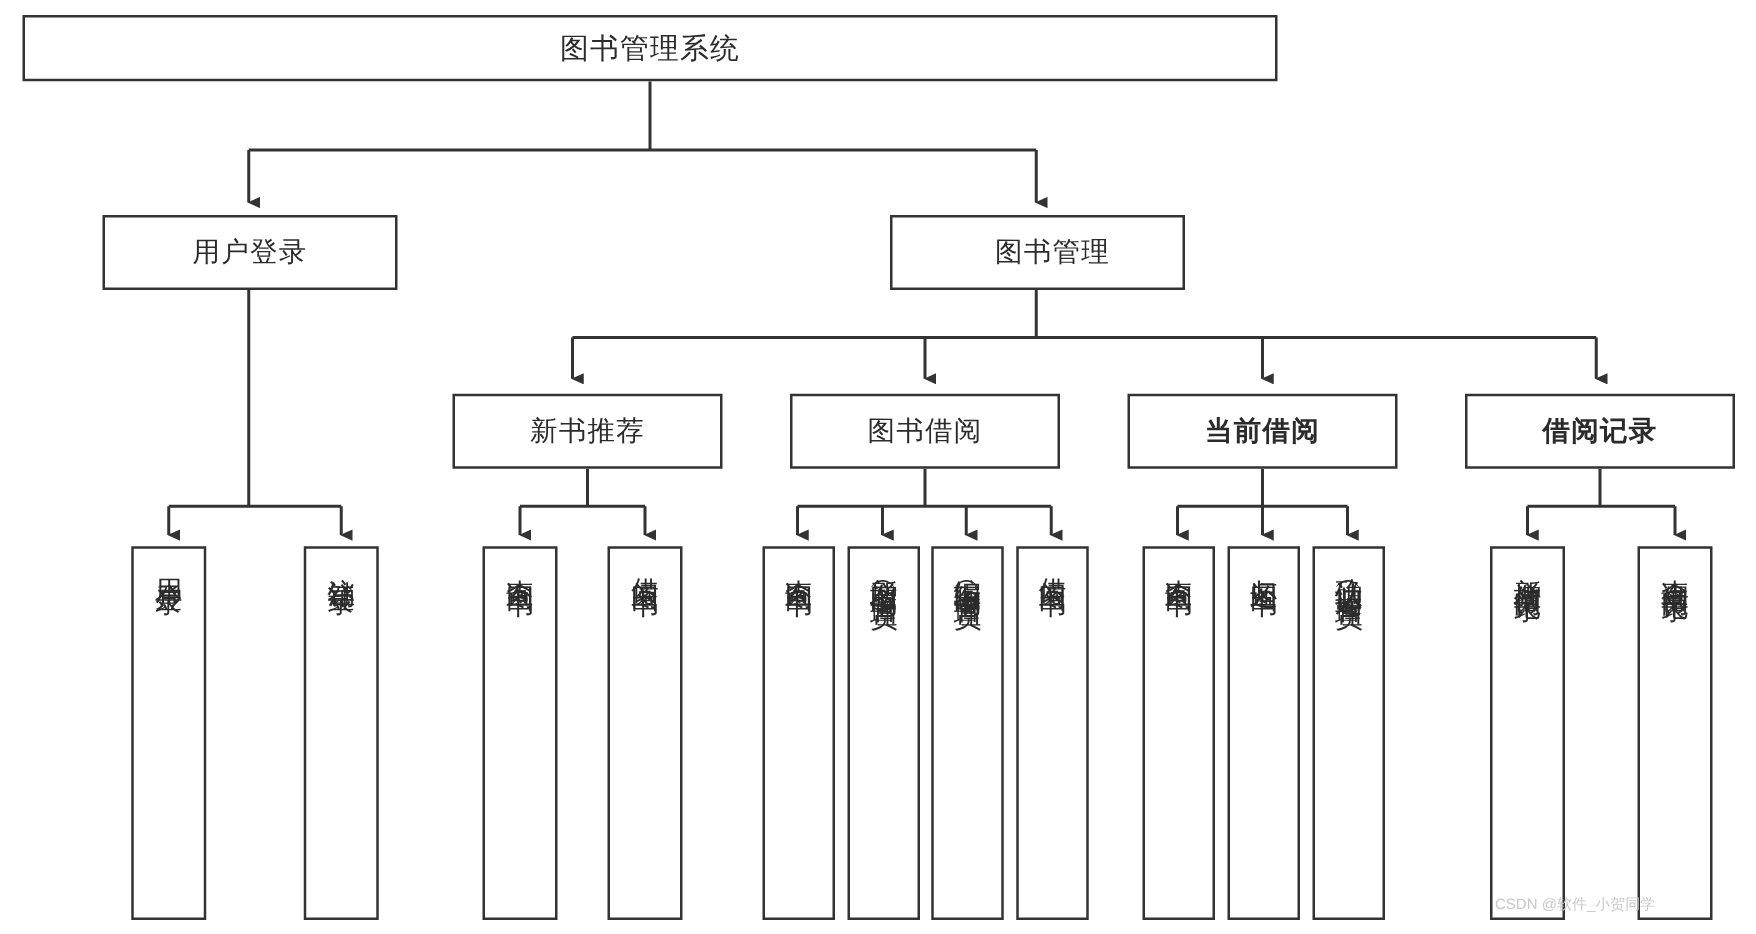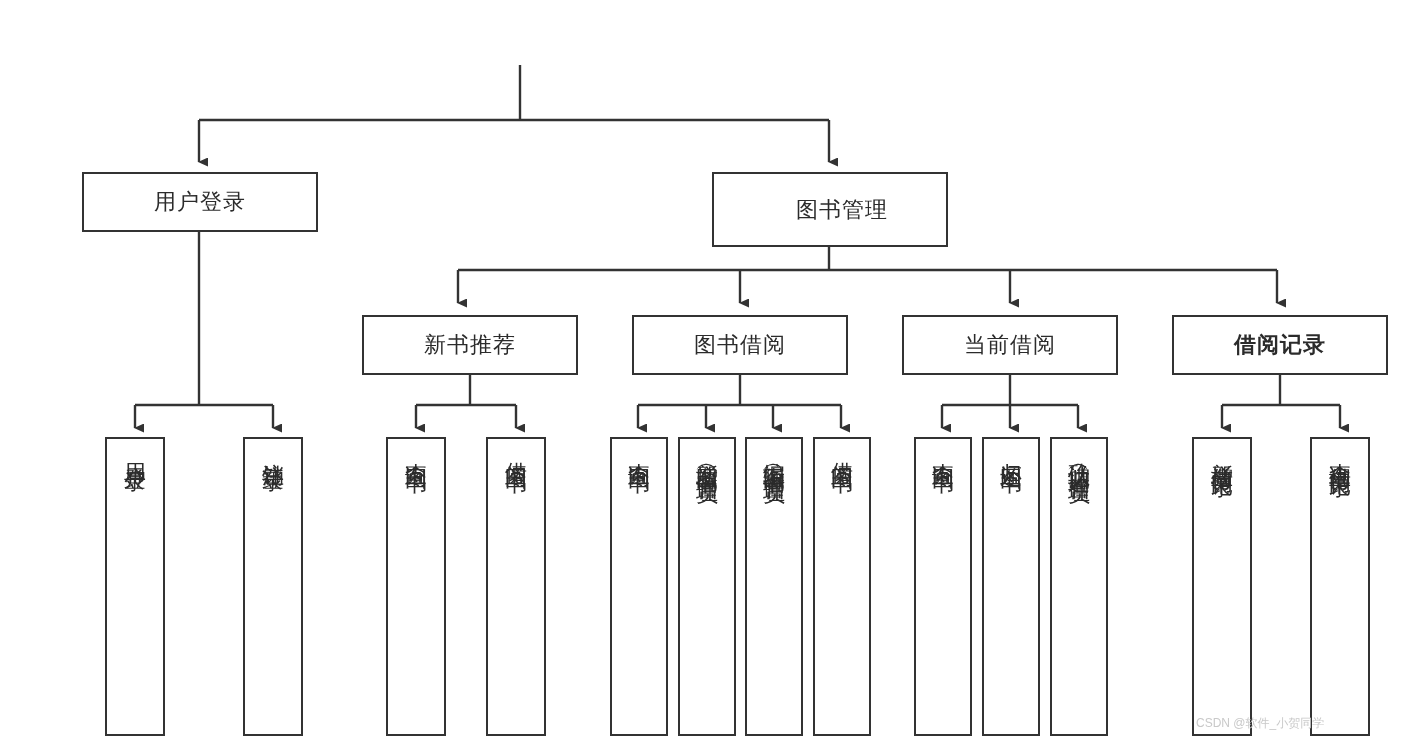--- a/index.html
+++ b/index.html
@@ -117,35 +117,38 @@
       <path d="M 1010,405 L 1010,428" marker-end="url(#arrowhead)"></path>
       <path d="M 1078,405 L 1078,428" marker-end="url(#arrowhead)"></path>
 
       <path d="M 1280,375 L 1280,405"></path>
       <path d="M 1222,405 L 1340,405"></path>
       <path d="M 1222,405 L 1222,428" marker-end="url(#arrowhead)"></path>
       <path d="M 1340,405 L 1340,428" marker-end="url(#arrowhead)"></path>
     </g>
   </svg>
 
+  <div class="node root horizontal" style="left:18px; top:12px; width:1004px; height:53px;">
+    <span class="node-label">图书管理系统</span>
+  </div>
 
   <div class="node horizontal" style="left:82px; top:172px; width:236px; height:60px;">
     <span class="node-label">用户登录</span>
   </div>
-  <div class="node horizontal" style="left:712px; top:172px; width:236px; height:75px;padding-left:24px;">
+  <div class="node horizontal" style="left:712px; top:172px; width:236px; height:60px;padding-left:24px;">
     <span class="node-label">图书管理</span>
   </div>
 
   <div class="node horizontal" style="left:362px; top:315px; width:216px; height:60px;">
     <span class="node-label">新书推荐</span>
   </div>
   <div class="node horizontal" style="left:632px; top:315px; width:216px; height:60px;">
     <span class="node-label">图书借阅</span>
   </div>
-  <div class="node horizontal" style="left:902px; top:315px; width:216px; height:60px;">
+  <div class="node horizontal" style="left:902px; top:315px; width:216px; height:60px;font-weight:bold;">
     <span class="node-label">当前借阅</span>
   </div>
   <div class="node horizontal" style="left:1172px; top:315px; width:216px; height:60px;font-weight:bold;">
     <span class="node-label">借阅记录</span>
   </div>
 
   <div class="node vertical" style="left:105px; top:437px; width:60px; height:299px;">
     <span class="node-label">用户登录</span>
   </div>
   <div class="node vertical" style="left:243px; top:437px; width:60px; height:299px;">

